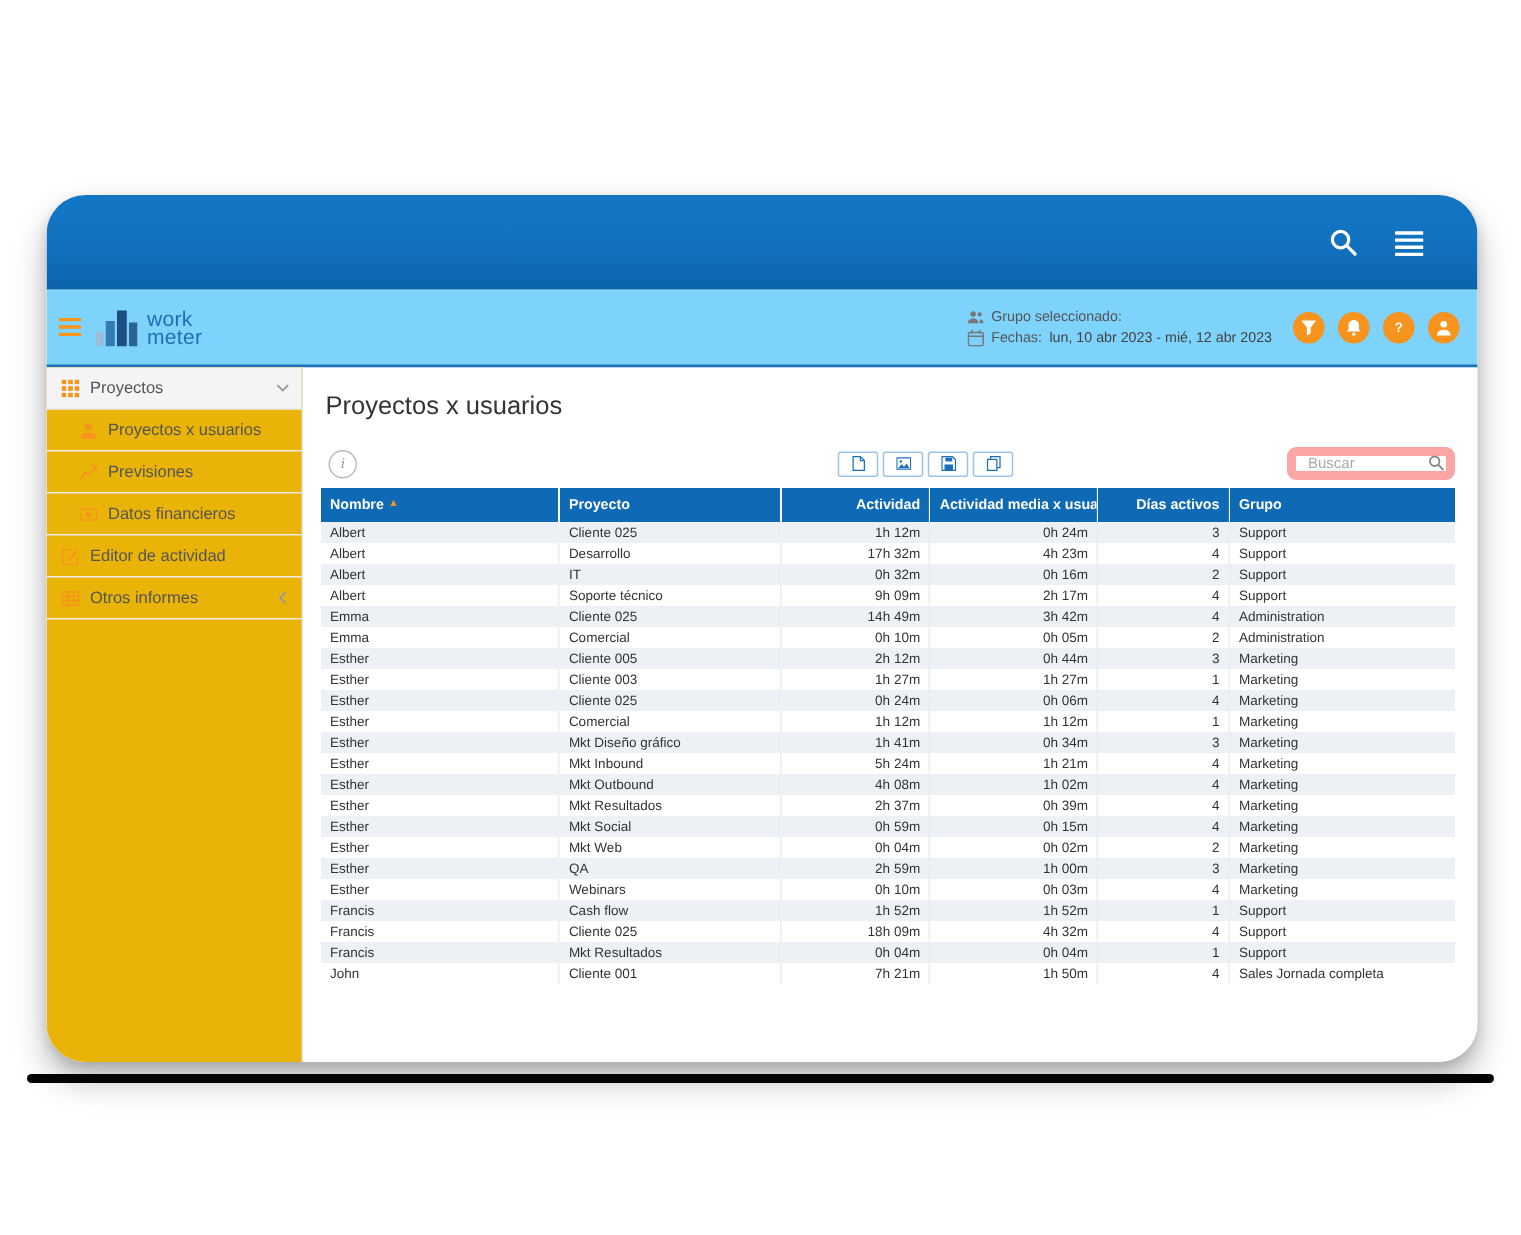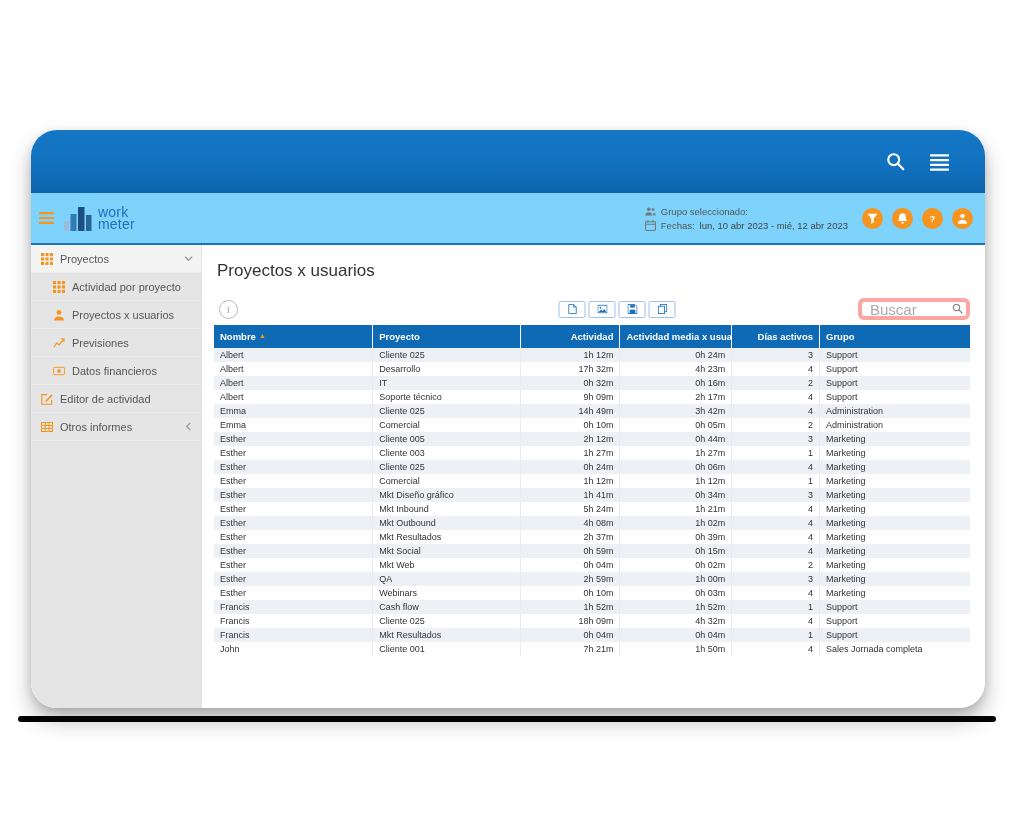--- a/index.html
+++ b/index.html
@@ -21,41 +21,41 @@
   .hdr-right{display:flex;align-items:center;gap:14px}
   .group-info{font-size:9.5px;color:#555;display:flex;flex-direction:column;gap:3px}
   .gi-row{display:flex;align-items:center;gap:5px}
   .gi-icon{width:11px;height:11px;color:#777;flex:0 0 auto}
   .gi-row b{font-weight:normal;color:#444}
   .round-btns{display:flex;gap:9px}
   .round-btn{width:21px;height:21px;border-radius:50%;background:#f7941e;border:none;display:flex;align-items:center;justify-content:center;color:#fff;cursor:pointer;padding:0}
   .ric{width:11px;height:11px;display:block}
 
   .app-body{flex:1;display:flex;min-height:0;background:#fff}
-  .sidebar{width:170px;flex:0 0 auto;border-right:1px solid #e3e3e3;background:#e5e5e5}
+  .sidebar{width:170px;flex:0 0 auto;border-right:1px solid #e3e3e3;background:#eab308}
   .side-item{display:flex;align-items:center;gap:7px;height:27px;padding:0 8px 0 10px;border-bottom:1px solid #ececec;font-size:11px;color:#555;cursor:pointer}
   .side-item.sub{padding-left:22px}
   .side-item.active{background:#f4f4f4}
   .side-item.selected{background:#e8edf4}
   .si-icon{width:12px;height:12px;color:#f7941e;display:flex;align-items:center;justify-content:center;flex:0 0 auto}
   .si-icon.blue{color:#1d70b7}
   .si-chev{margin-left:auto;width:9px;height:9px;color:#999}
   svg{display:block;width:100%;height:100%}
 
   .content{flex:1;padding:10px 15px 0 12px;min-width:0}
   .page-title{font-size:17px;font-weight:normal;color:#333;margin:6px 0 16px 3px}
   .toolbar{position:relative;height:24px;display:flex;align-items:center}
   .info-btn{width:17px;height:17px;border:1px solid #bbb;border-radius:50%;color:#999;font-size:10px;font-style:italic;
             font-family:"Liberation Serif",serif;display:flex;align-items:center;justify-content:center;margin-left:5px;cursor:pointer;background:#fff}
   .export-group{position:absolute;left:50%;transform:translateX(-50%);margin-left:25px;display:flex;gap:3px}
   .exp-btn{width:27px;height:17px;border:1px solid #9cc3e8;background:#fff;border-radius:2px;color:#1d70b7;
            display:flex;align-items:center;justify-content:center;cursor:pointer;padding:0}
   .exp-ic{width:10px;height:10px;display:block}
   .searchbox{margin-left:auto;position:relative}
-  .searchbox input{width:112px;height:22px;border:4px solid #fca5a5;border-radius:6px;padding:0 24px 0 8px;font-size:15px;color:#333;
+  .searchbox input{width:112px;height:22px;border:6px solid #fca5a5;border-radius:6px;padding:0 24px 0 8px;font-size:10px;color:#333;
                    font-family:inherit;outline:none;box-sizing:border-box}
   .searchbox input::placeholder{color:#aaa}
   .sb-icon{position:absolute;right:7px;top:5px;width:11px;height:11px;color:#888}
 
   table{width:100%;border-collapse:collapse;margin-top:4px;table-layout:fixed}
   th{background:#0f6ab5;color:#fff;font-size:9.5px;font-weight:bold;text-align:left;padding:6px 6px;
      border-right:1px solid rgba(255,255,255,.25);overflow:hidden;white-space:nowrap;cursor:pointer}
   th:last-child{border-right:none}
   th.right{text-align:right}
   .sort-asc{color:#f7941e;font-size:7px;margin-left:3px;vertical-align:2px}
@@ -190,36 +190,20 @@
                 <rect x="4.45" y="8.9" width="3.1" height="3.1"></rect>
                 <rect x="8.9" y="8.9" width="3.1" height="3.1"></rect>
               </svg>
             </span>
             <span class="si-label">Proyectos</span>
             <span class="si-chev">
               <svg viewBox="0 0 10 6" fill="none" stroke="currentColor" stroke-width="1.4">
                 <polyline points="1,1 5,5 9,1"></polyline>
               </svg>
             </span>
-          </div>
-          <div class="side-item sub">
-            <span class="si-icon">
-              <svg viewBox="0 0 12 12" fill="currentColor">
-                <rect x="0" y="0" width="3.1" height="3.1"></rect>
-                <rect x="4.45" y="0" width="3.1" height="3.1"></rect>
-                <rect x="8.9" y="0" width="3.1" height="3.1"></rect>
-                <rect x="0" y="4.45" width="3.1" height="3.1"></rect>
-                <rect x="4.45" y="4.45" width="3.1" height="3.1"></rect>
-                <rect x="8.9" y="4.45" width="3.1" height="3.1"></rect>
-                <rect x="0" y="8.9" width="3.1" height="3.1"></rect>
-                <rect x="4.45" y="8.9" width="3.1" height="3.1"></rect>
-                <rect x="8.9" y="8.9" width="3.1" height="3.1"></rect>
-              </svg>
-            </span>
-            <span class="si-label">Actividad por proyecto</span>
           </div>
           <div class="side-item sub">
             <span class="si-icon">
               <svg viewBox="0 0 12 12" fill="currentColor">
                 <circle cx="6" cy="3.4" r="2.4"></circle>
                 <path d="M1 11.6c0-2.8 2.2-4.2 5-4.2s5 1.4 5 4.2z"></path>
               </svg>
             </span>
             <span class="si-label">Proyectos x usuarios</span>
           </div>

